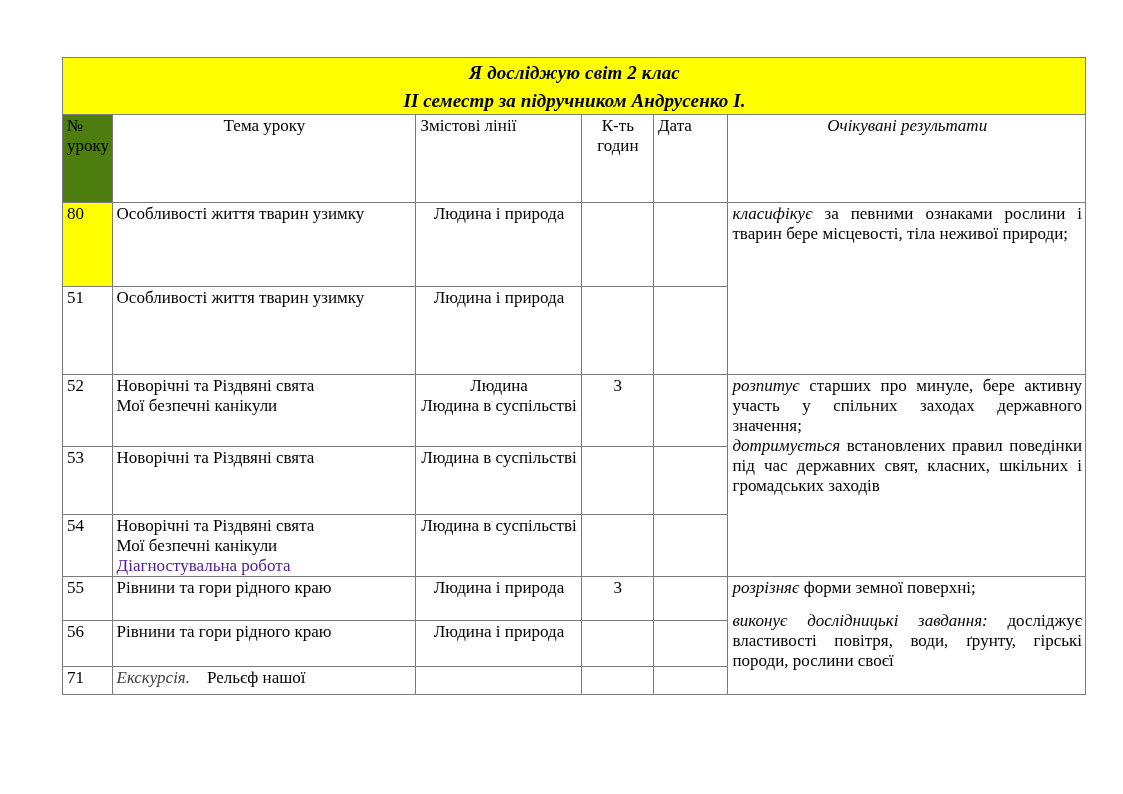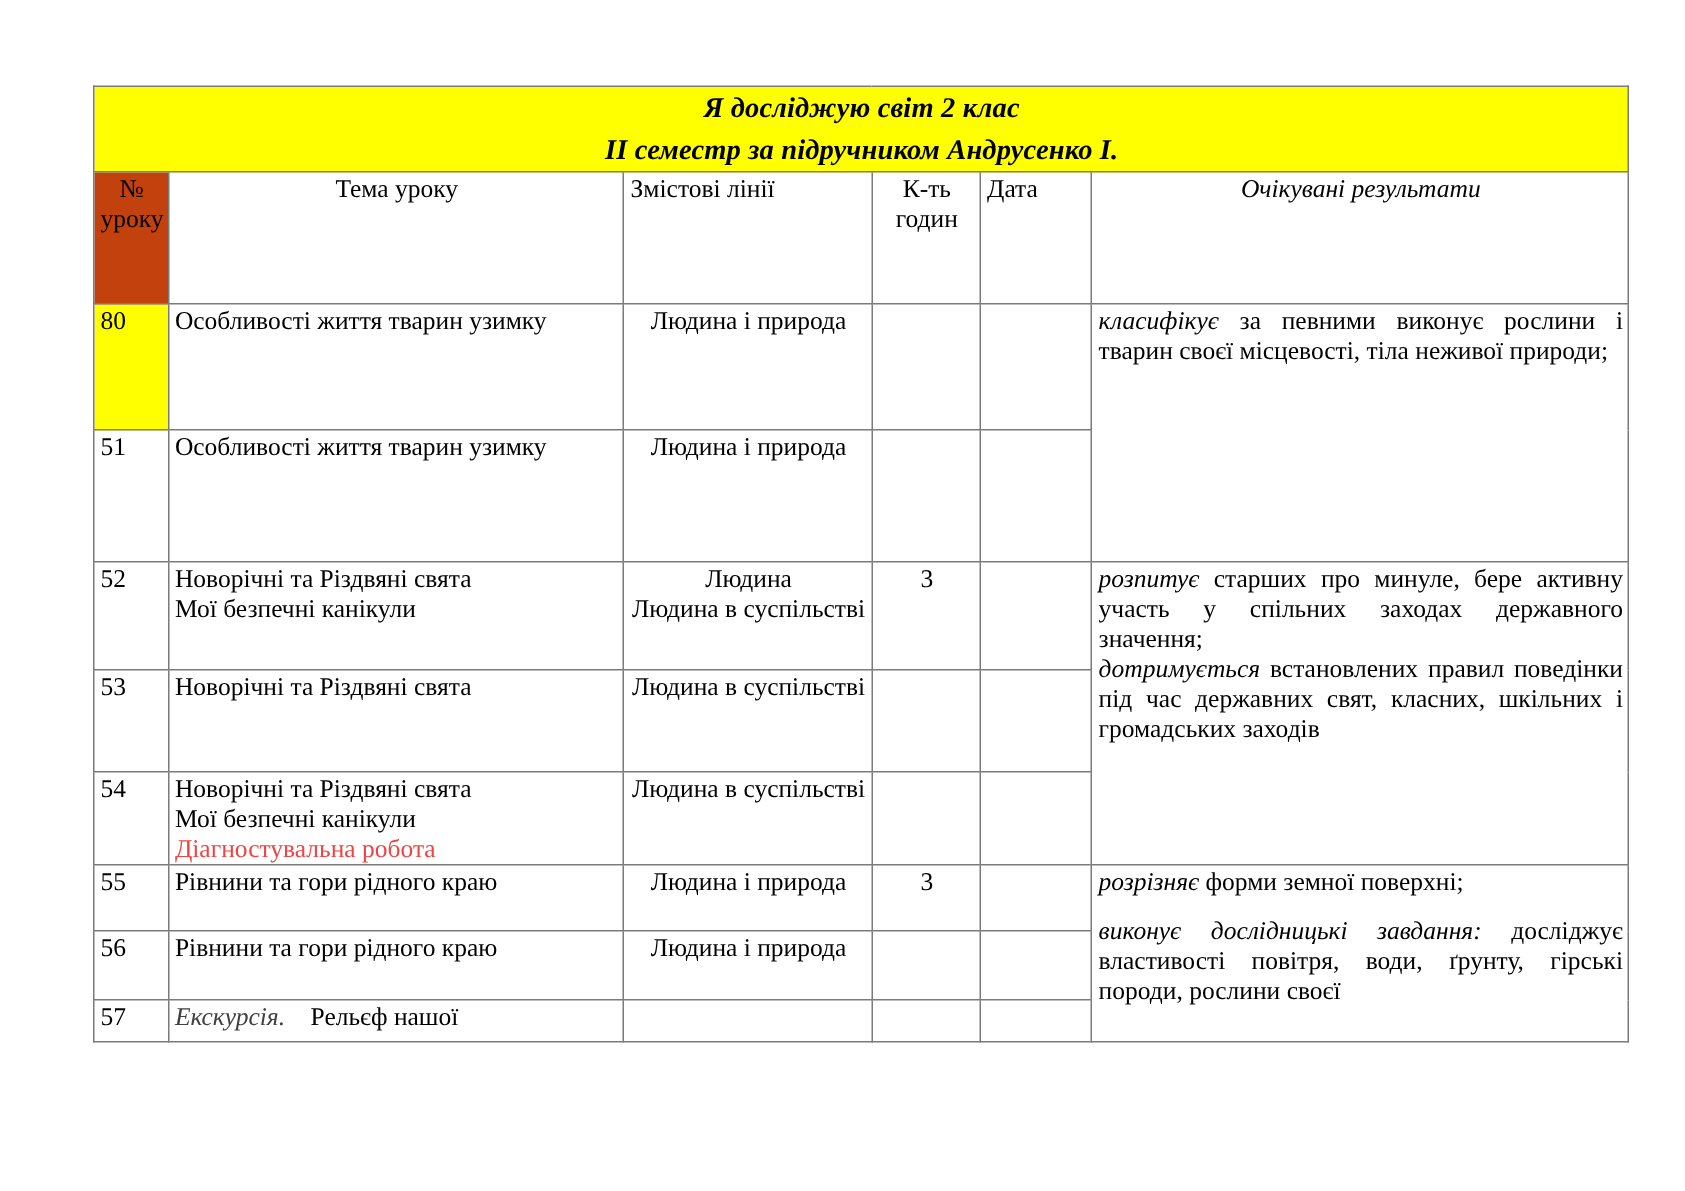--- a/index.html
+++ b/index.html
@@ -61,22 +61,22 @@
   }
 
   
   .hdr {
     height: 86px;
     font-weight: bold;
     font-size: 17.5px;
     vertical-align: top;
   }
   .hdr-num {
-    background: #c2410c;
-    text-align: center;
+    background: #4d7c0f;
+    text-align: left;
     font-weight: normal;
     line-height: 1.32;
     padding-left: 5px;
   }
   .hdr-theme { text-align: center; }
   .hdr-lines { text-align: left; margin-left: 28px; }
   .hdr-hours { text-align: center; line-height: 1.3; }
   .hdr-date  { text-align: left; }
   .hdr-res   { text-align: center; font-style: italic; font-weight: normal; font-size: 15px; }
 
@@ -115,21 +115,21 @@
     font-size: 14.5px;
     line-height: 1.5;
     padding: 2px 6px 0 6px;
     vertical-align: top;
   }
   .res-cell p { margin: 0 0 0 0; }
   .res-cell p + p { margin-top: 0; }
   .res-cell .gap { height: 13px; }
   .res-ital { font-style: italic; }
 
-  .red  { color: #ef4444; }
+  .red  { color: #4c1d95; }
   .blue { color: #404040; font-style: italic; }
   .blk-ital { }
 
   .r50 { height: 84px; }
   .r51 { height: 88px; }
   .r52 { height: 72px; }
   .r53 { height: 68px; margin-top: 33px; }
   .r54 { height: 62px; }
   .r55 { height: 44px; margin-top: 20px; }
   .r56 { height: 46px; }
@@ -169,21 +169,21 @@
       </tr>
 
       <tr class="r50">
         <td class="num-cell hl">80</td>
         <td class="theme-cell">Особливості життя тварин узимку</td>
         <td class="lines-cell">Людина і природа</td>
         <td class="hours-cell"></td>
         <td class="date-cell"></td>
         <td class="res-cell" rowspan="2">
           <p>
-            <span class="res-ital">класифікує</span><span> за певними виконує рослини і тварин своєї місцевості, тіла неживої природи;</span>
+            <span class="res-ital">класифікує</span><span> за певними ознаками рослини і тварин бере місцевості, тіла неживої природи;</span>
           </p>
         </td>
       </tr>
 
       <tr class="r51">
         <td class="num-cell">51</td>
         <td class="theme-cell">Особливості життя тварин узимку</td>
         <td class="lines-cell">Людина і природа</td>
         <td class="hours-cell"></td>
         <td class="date-cell"></td>
@@ -250,21 +250,21 @@
 
       <tr class="r56">
         <td class="num-cell">56</td>
         <td class="theme-cell">Рівнини та гори рідного краю</td>
         <td class="lines-cell">Людина і природа</td>
         <td class="hours-cell"></td>
         <td class="date-cell"></td>
       </tr>
 
       <tr class="r57">
-        <td class="num-cell">57</td>
+        <td class="num-cell">71</td>
         <td class="theme-cell">
           <span class="blue">Екскурсія.</span><span>&nbsp;&nbsp;&nbsp;&nbsp;</span><span class="blk-ital">Рельєф нашої</span>
         </td>
         <td class="lines-cell"></td>
         <td class="hours-cell"></td>
         <td class="date-cell"></td>
       </tr>
     </tbody>
   </table>
 

